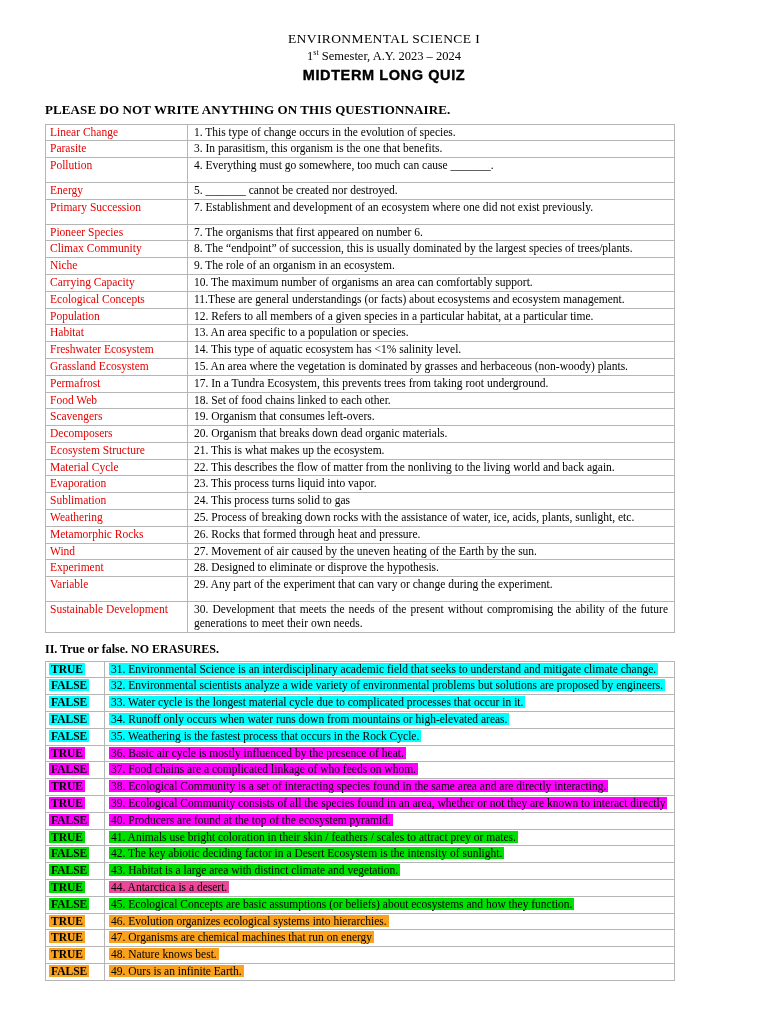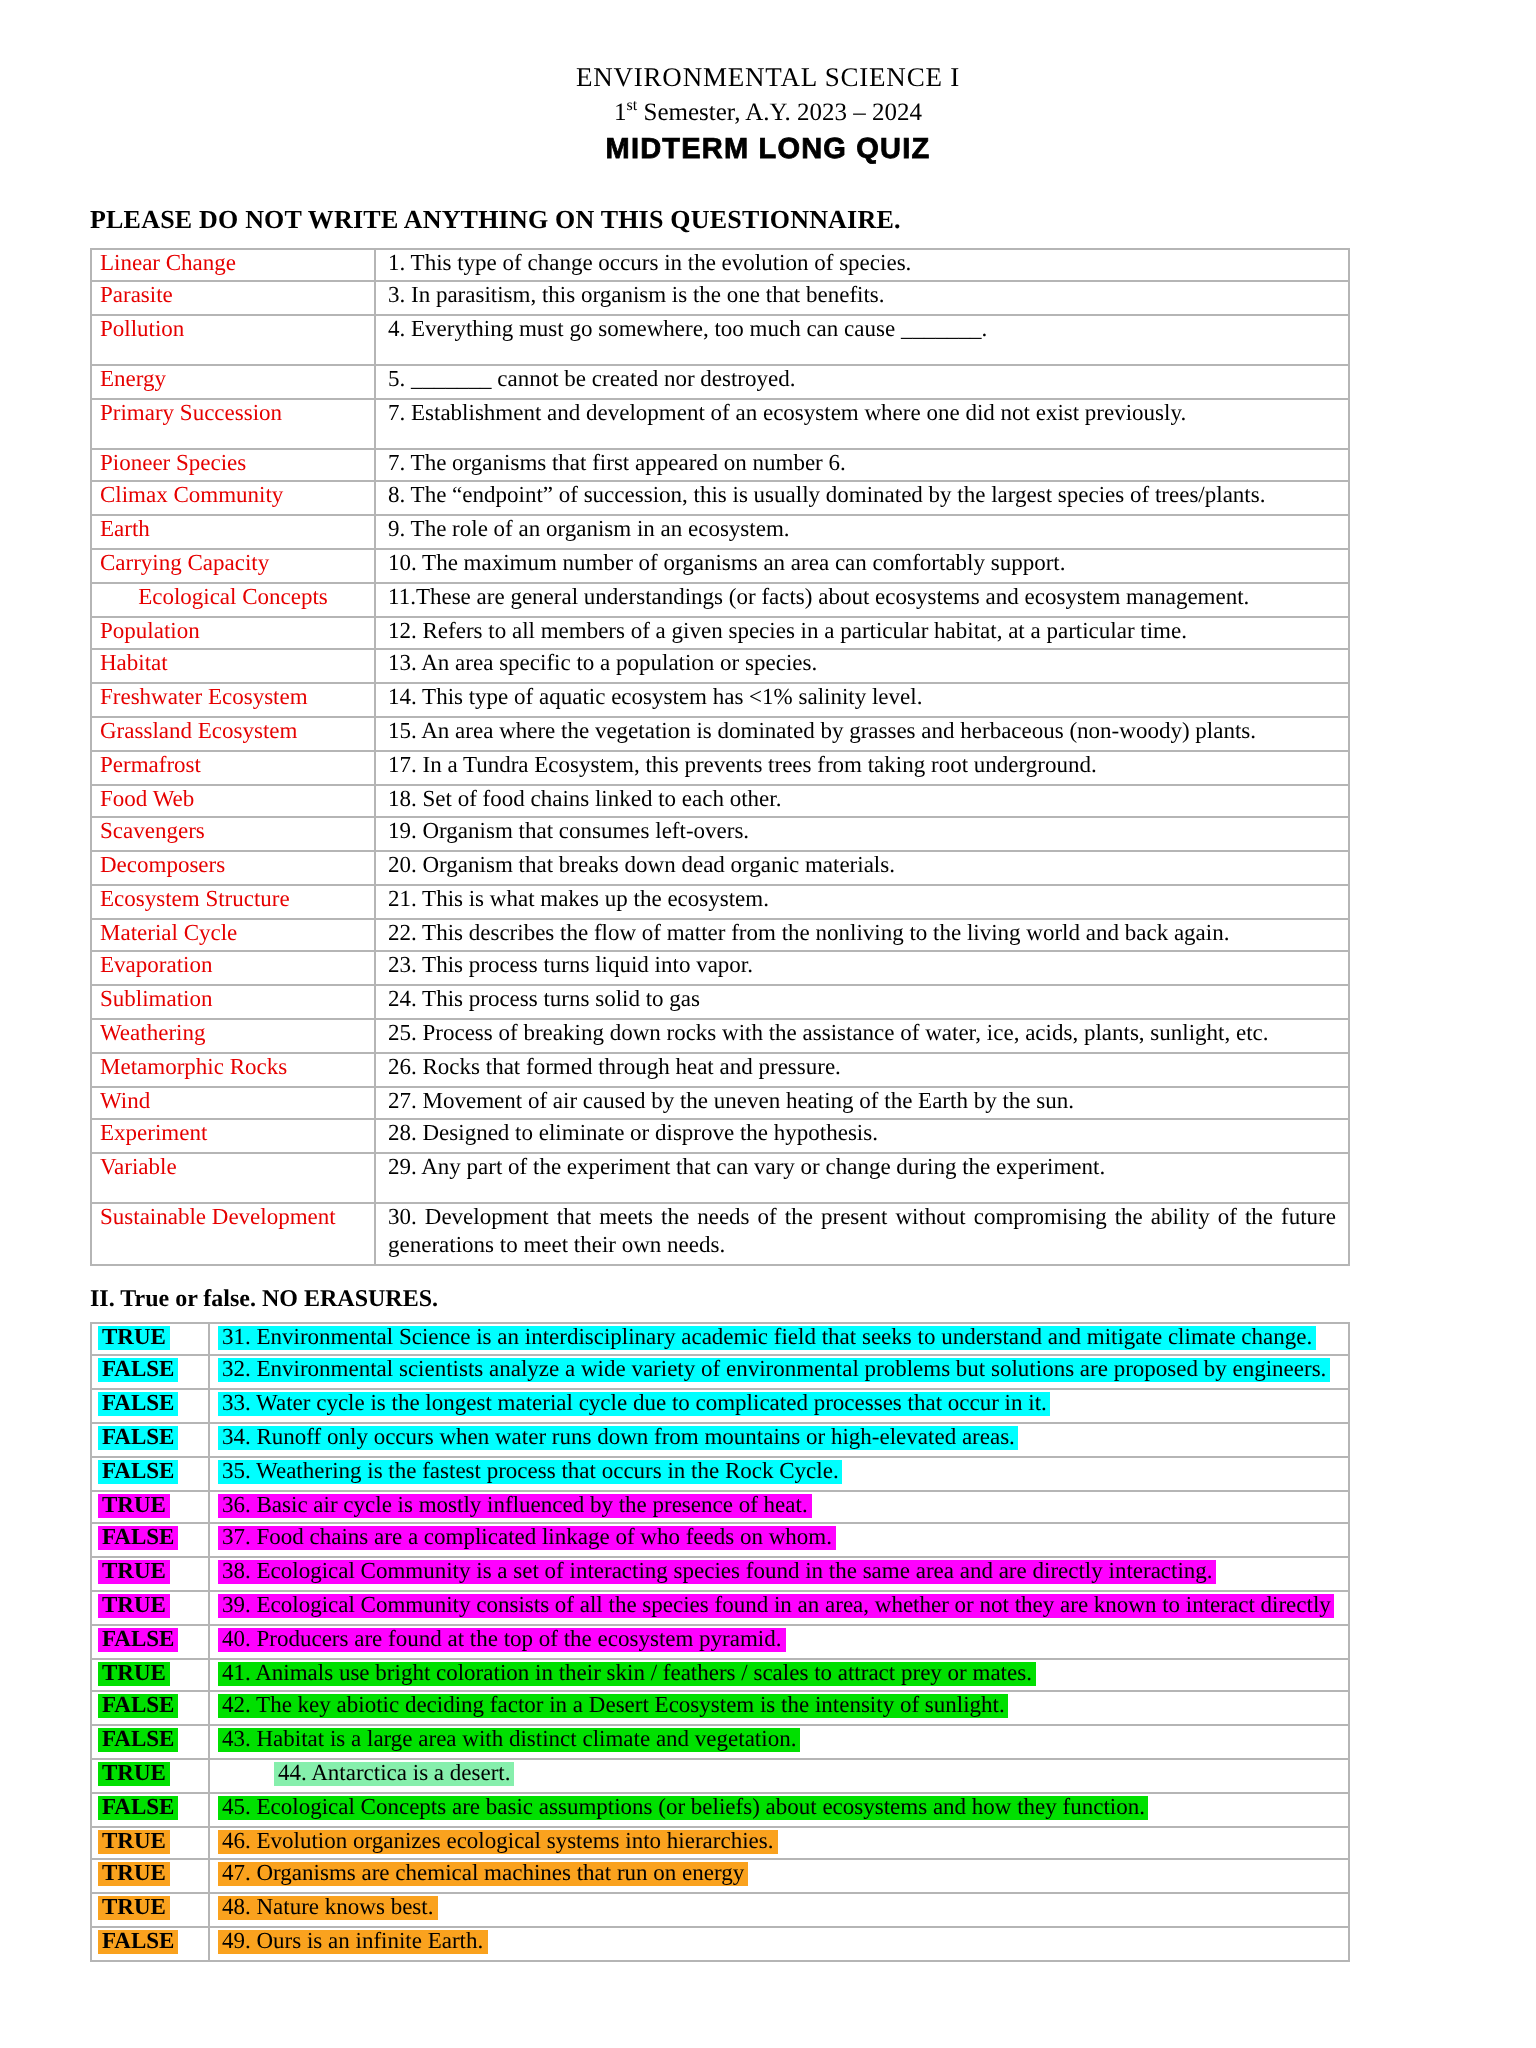--- a/index.html
+++ b/index.html
@@ -82,29 +82,29 @@
         </tr>
         <tr>
           <td class="answer-cell" style="color: rgb(230, 0, 0);">Pioneer Species</td>
           <td class="question-cell">7. The organisms that first appeared on number 6.</td>
         </tr>
         <tr>
           <td class="answer-cell" style="color: rgb(230, 0, 0);">Climax Community</td>
           <td class="question-cell">8. The “endpoint” of succession, this is usually dominated by the largest species of trees/plants.</td>
         </tr>
         <tr>
-          <td class="answer-cell" style="color: rgb(230, 0, 0);">Earth</td>
+          <td class="answer-cell" style="color: rgb(230, 0, 0);">Niche</td>
           <td class="question-cell">9. The role of an organism in an ecosystem.</td>
         </tr>
         <tr>
           <td class="answer-cell" style="color: rgb(230, 0, 0);">Carrying Capacity</td>
           <td class="question-cell">10. The maximum number of organisms an area can comfortably support.</td>
         </tr>
         <tr>
-          <td class="answer-cell" style="color: rgb(230, 0, 0); text-align: center;">Ecological Concepts</td>
+          <td class="answer-cell" style="color: rgb(230, 0, 0);">Ecological Concepts</td>
           <td class="question-cell">11.These are general understandings (or facts) about ecosystems and ecosystem management.</td>
         </tr>
         <tr>
           <td class="answer-cell" style="color: rgb(230, 0, 0);">Population</td>
           <td class="question-cell">12. Refers to all members of a given species in a particular habitat, at a particular time.</td>
         </tr>
         <tr>
           <td class="answer-cell" style="color: rgb(230, 0, 0);">Habitat</td>
           <td class="question-cell">13. An area specific to a population or species.</td>
         </tr>
@@ -226,21 +226,21 @@
         <tr>
           <td class="tf-answer-cell"><span class="hl bold" style="background-color: rgb(0, 224, 0);">FALSE</span></td>
           <td class="tf-statement-cell"><span class="hl" style="background-color: rgb(0, 224, 0);">42. The key abiotic deciding factor in a Desert Ecosystem is the intensity of sunlight.</span></td>
         </tr>
         <tr>
           <td class="tf-answer-cell"><span class="hl bold" style="background-color: rgb(0, 224, 0);">FALSE</span></td>
           <td class="tf-statement-cell"><span class="hl" style="background-color: rgb(0, 224, 0);">43. Habitat is a large area with distinct climate and vegetation.</span></td>
         </tr>
         <tr>
           <td class="tf-answer-cell"><span class="hl bold" style="background-color: rgb(0, 224, 0);">TRUE</span></td>
-          <td class="tf-statement-cell"><span class="hl" style="background-color: #86efac; margin-left: 28px;">44. Antarctica is a desert.</span></td>
+          <td class="tf-statement-cell"><span class="hl" style="background-color: #ec4899;">44. Antarctica is a desert.</span></td>
         </tr>
         <tr>
           <td class="tf-answer-cell"><span class="hl bold" style="background-color: rgb(0, 224, 0);">FALSE</span></td>
           <td class="tf-statement-cell"><span class="hl" style="background-color: rgb(0, 224, 0);">45. Ecological Concepts are basic assumptions (or beliefs) about ecosystems and how they function.</span></td>
         </tr>
         <tr>
           <td class="tf-answer-cell"><span class="hl bold" style="background-color: rgb(250, 162, 30);">TRUE</span></td>
           <td class="tf-statement-cell"><span class="hl" style="background-color: rgb(250, 162, 30);">46. Evolution organizes ecological systems into hierarchies.</span></td>
         </tr>
         <tr>

